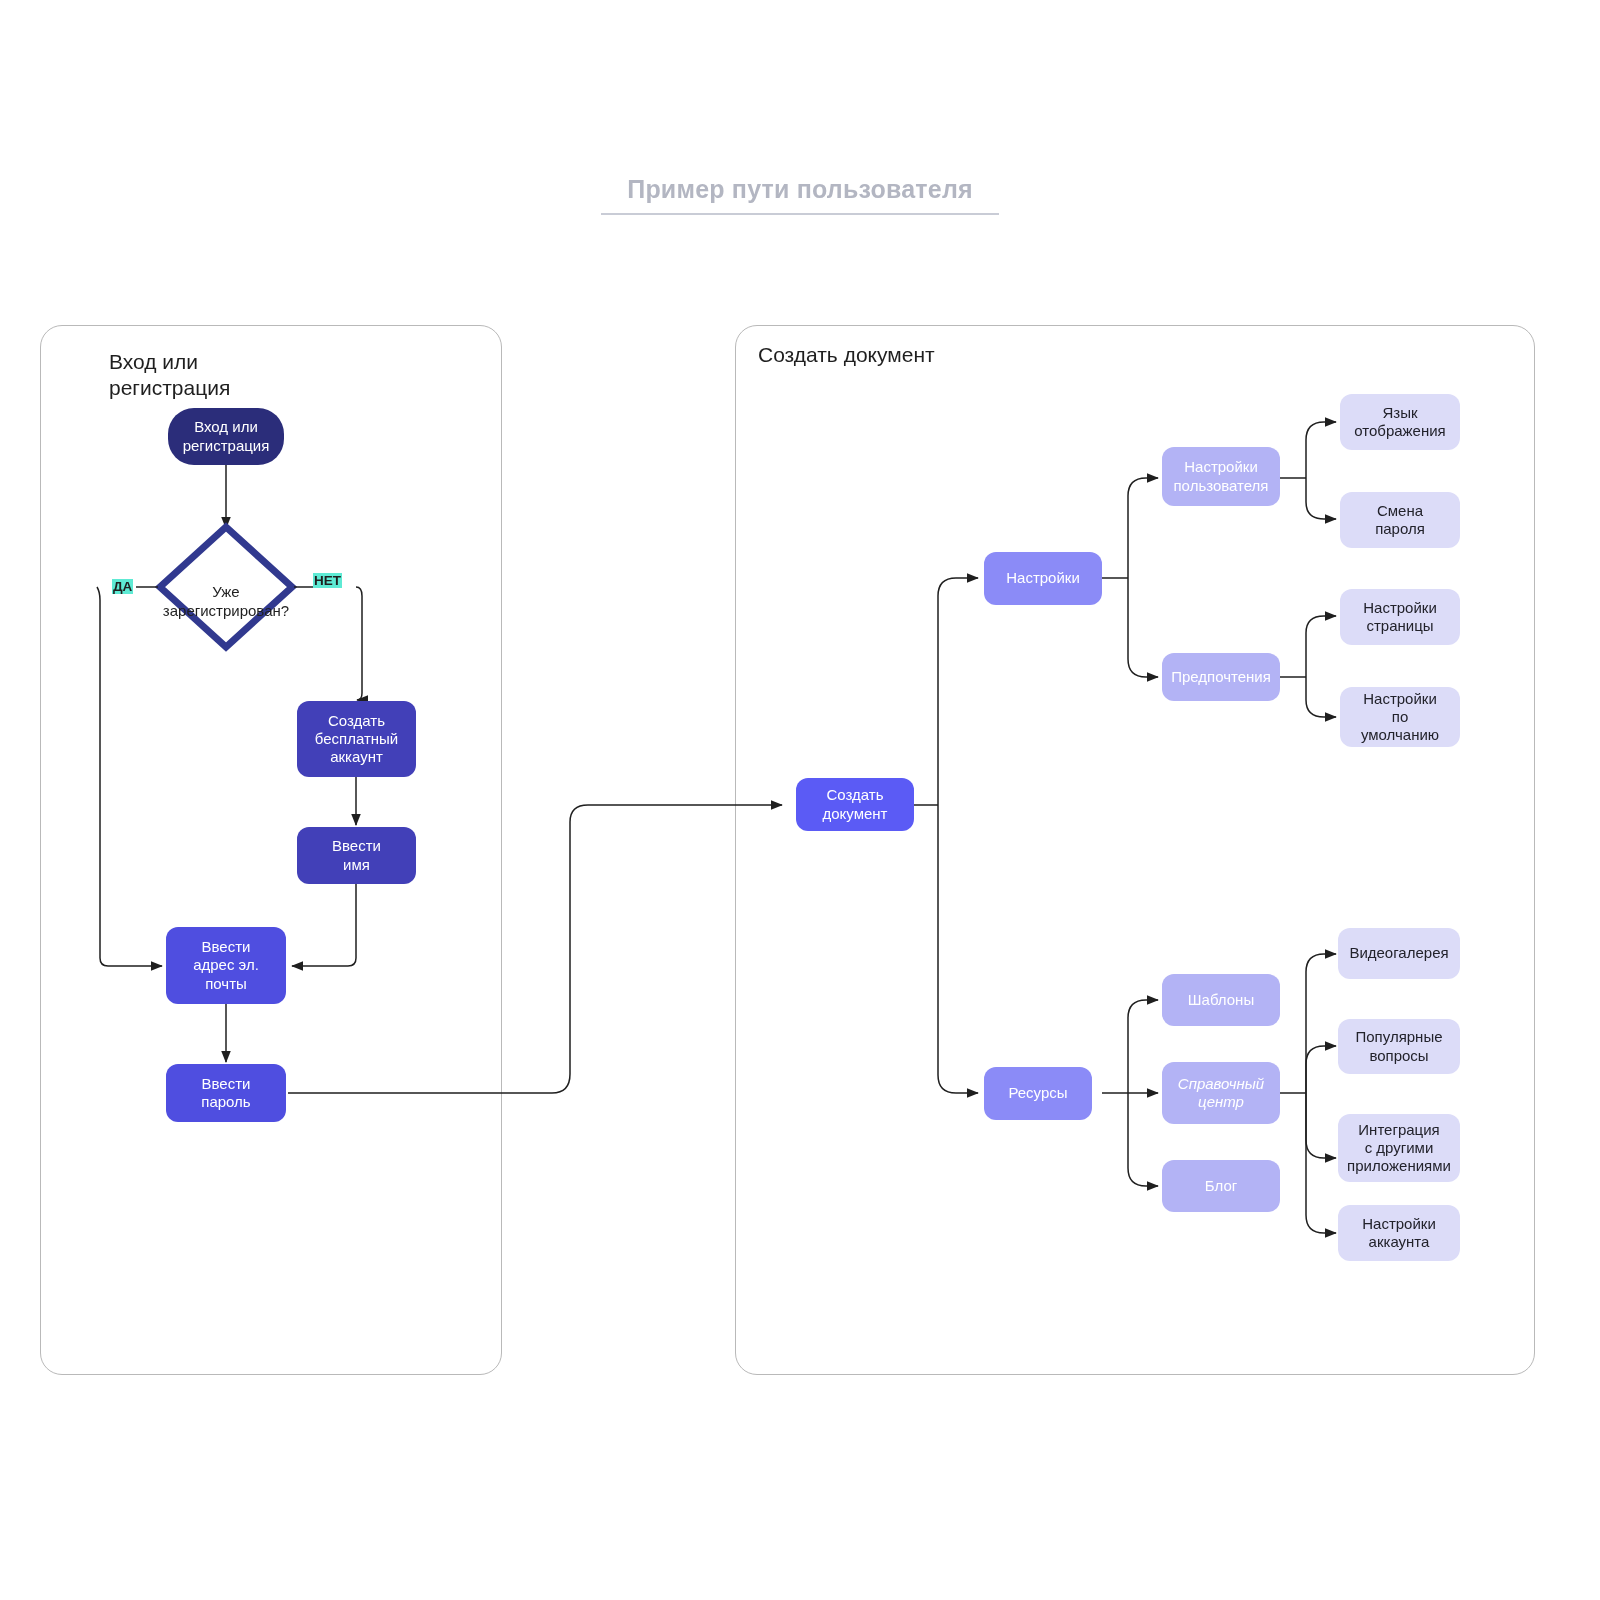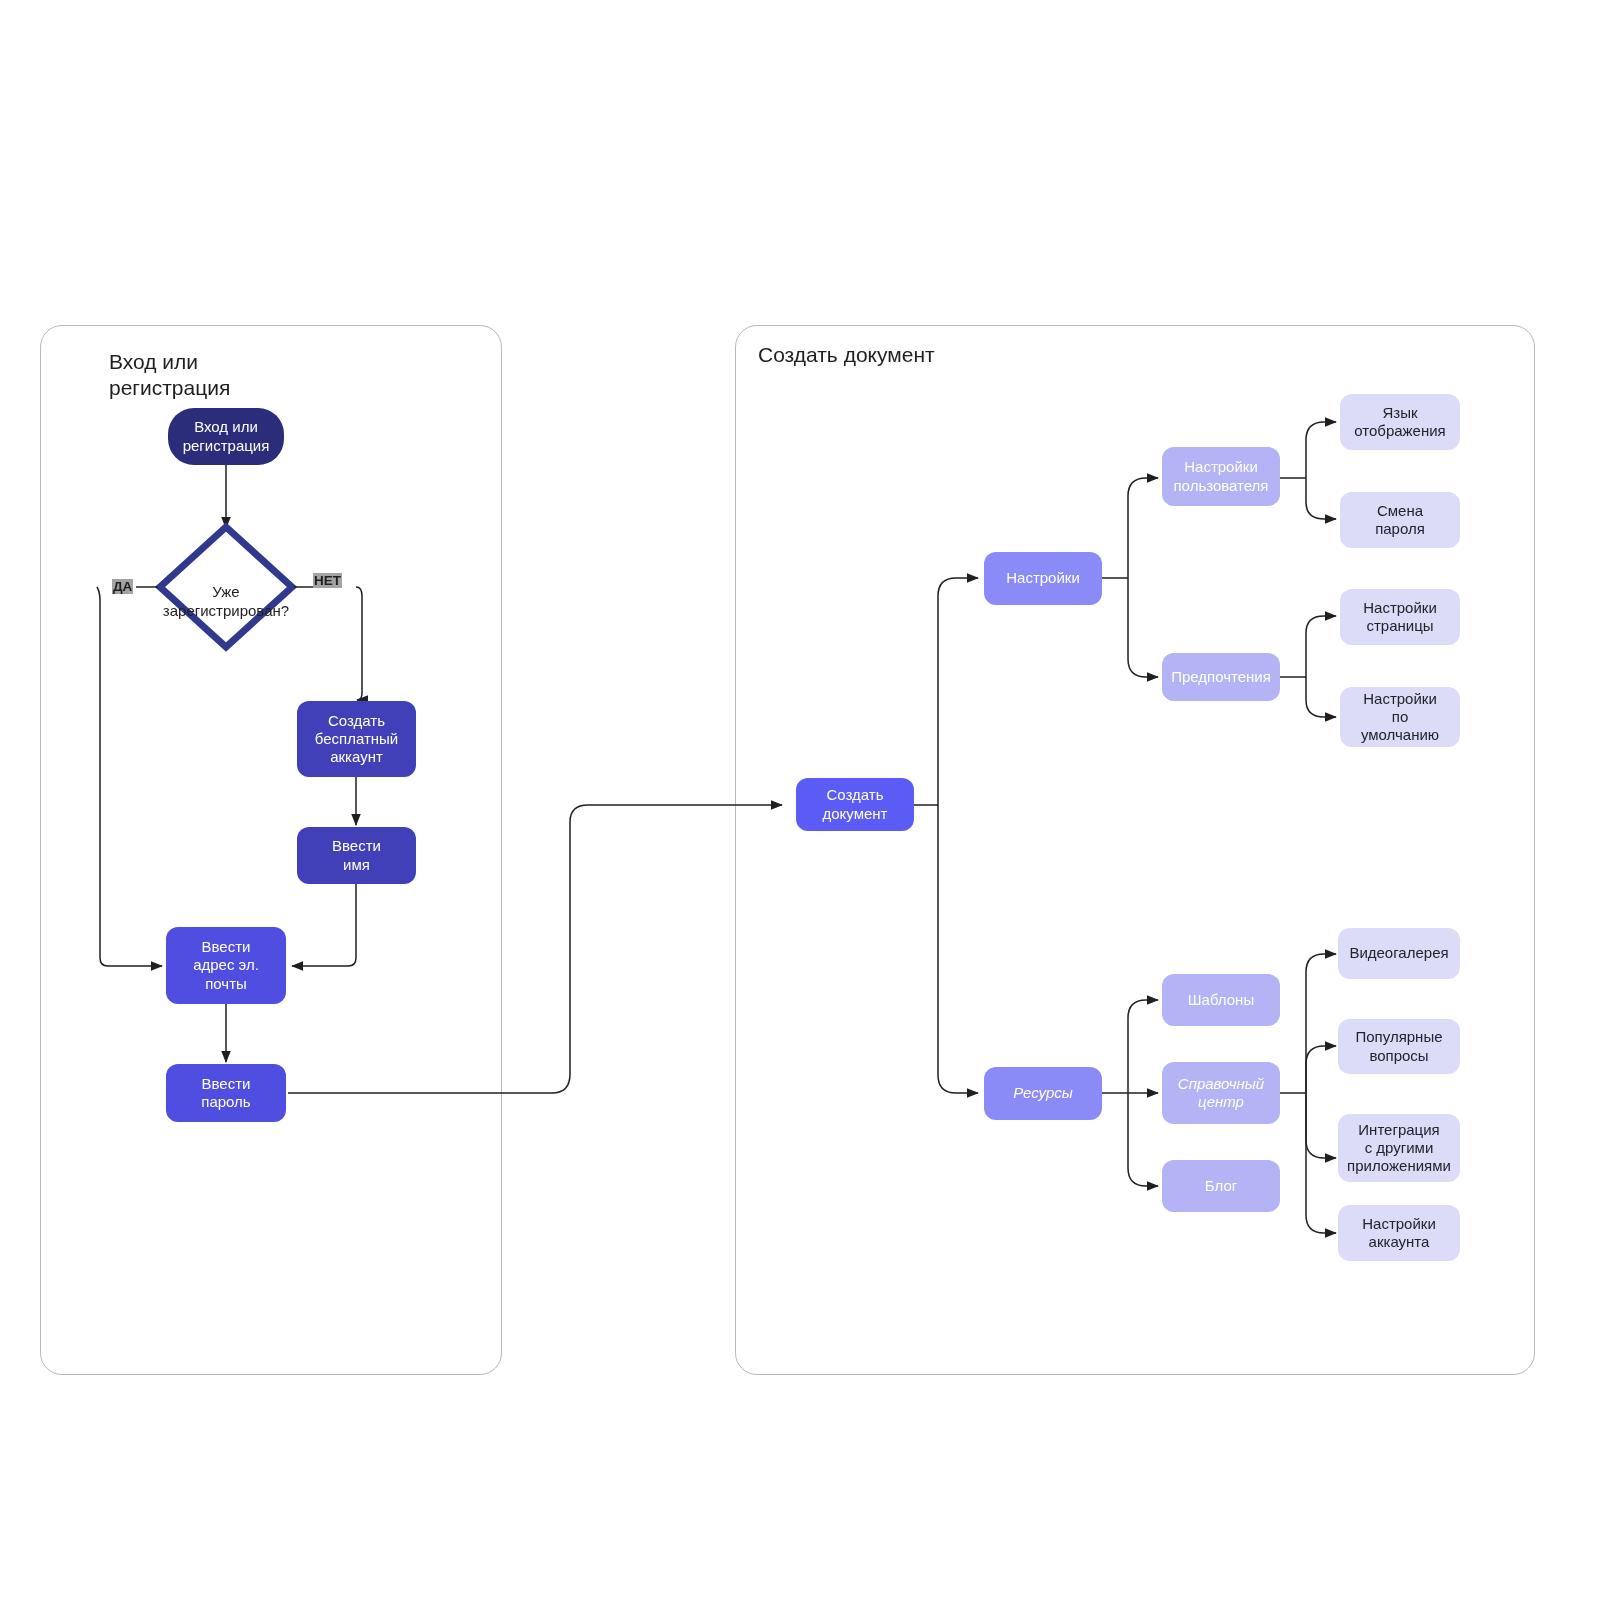--- a/index.html
+++ b/index.html
@@ -133,28 +133,29 @@
     color: #1f1f1f;
     line-height: 1.22;
     white-space: pre-line;
   }
 
   .edge-label {
     position: absolute;
     font-size: 13.5px;
     font-weight: bold;
     color: #1f1f1f;
-    background: #a3a3a3;
+    background: #5eead4;
     padding: 0 1px;
   }
 </style>
 </head>
 <body>
 
 <div id="header">
+  <div id="title">Пример пути пользователя</div>
 </div>
 
 <div class="panel" id="panel-login">
   <div class="panel-title">Вход или
 регистрация</div>
 </div>
 
 <div class="panel" id="panel-create">
   <div class="panel-title">Создать документ</div>
 </div>
@@ -289,21 +290,21 @@
   <span class="nlabel">Настройки
 страницы</span>
 </div>
 
 <div class="node light overflow" style="left:1340px; top:687px; width:120px; height:60px;">
   <span class="nlabel">Настройки
 по
 умолчанию</span>
 </div>
 
-<div class="node peri" style="left:984px; top:1067px; width:118px; height:53px;font-style:italic;">
+<div class="node peri" style="left:984px; top:1067px; width:108px; height:53px;">
   <span class="nlabel">Ресурсы</span>
 </div>
 
 <div class="node peri2" style="left:1162px; top:974px; width:118px; height:52px;">
   <span class="nlabel">Шаблоны</span>
 </div>
 
 <div class="node peri2" style="left:1162px; top:1062px; width:118px; height:62px;font-style:italic;">
   <span class="nlabel">Справочный
 центр</span>

